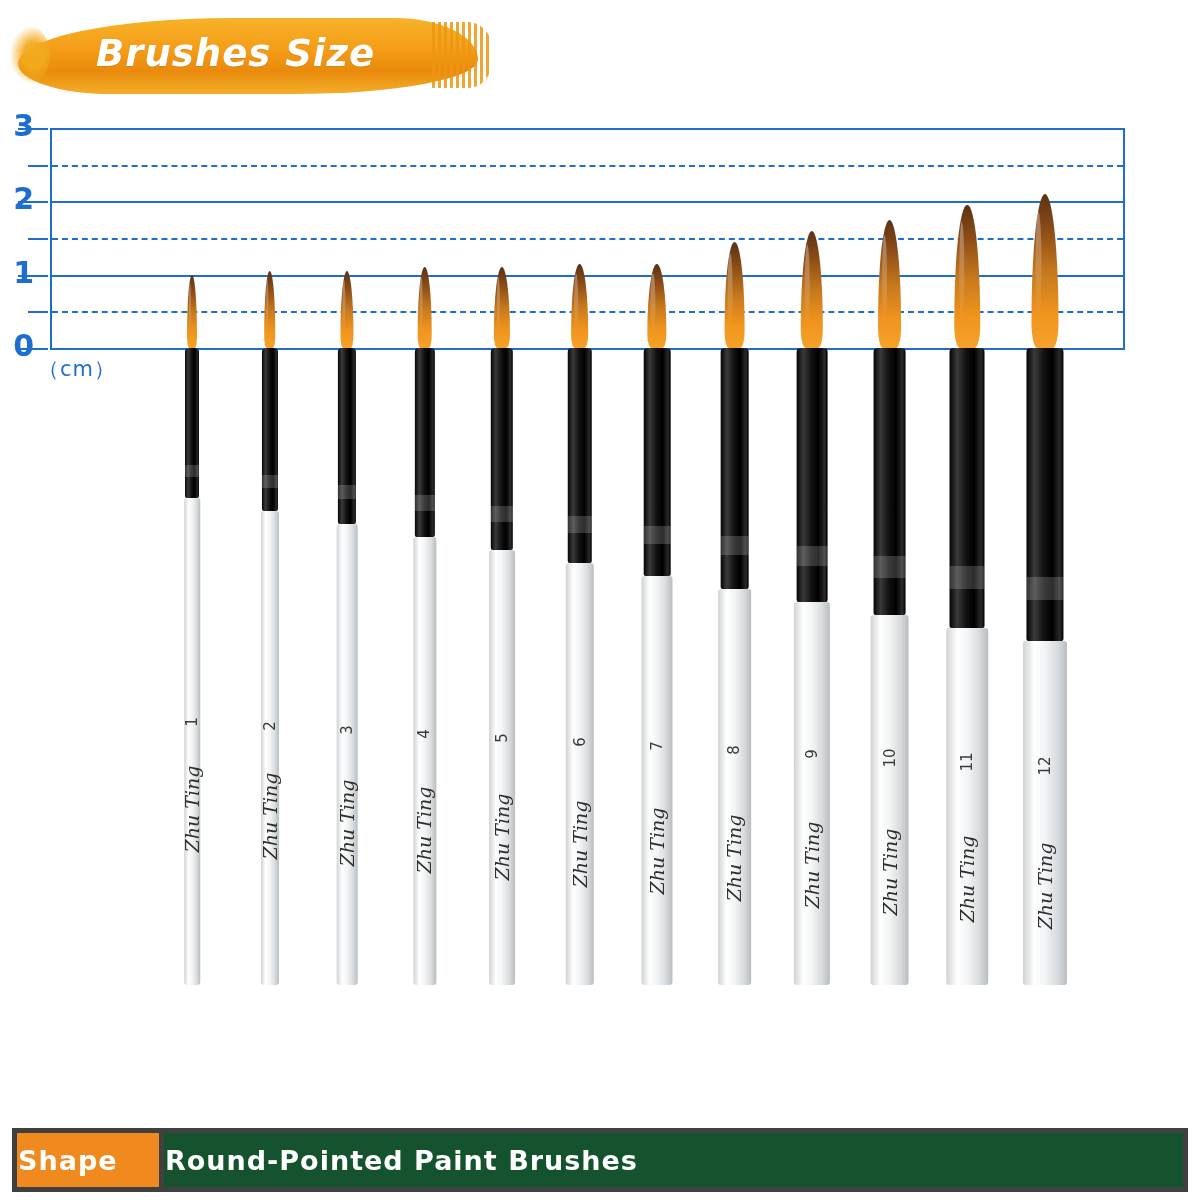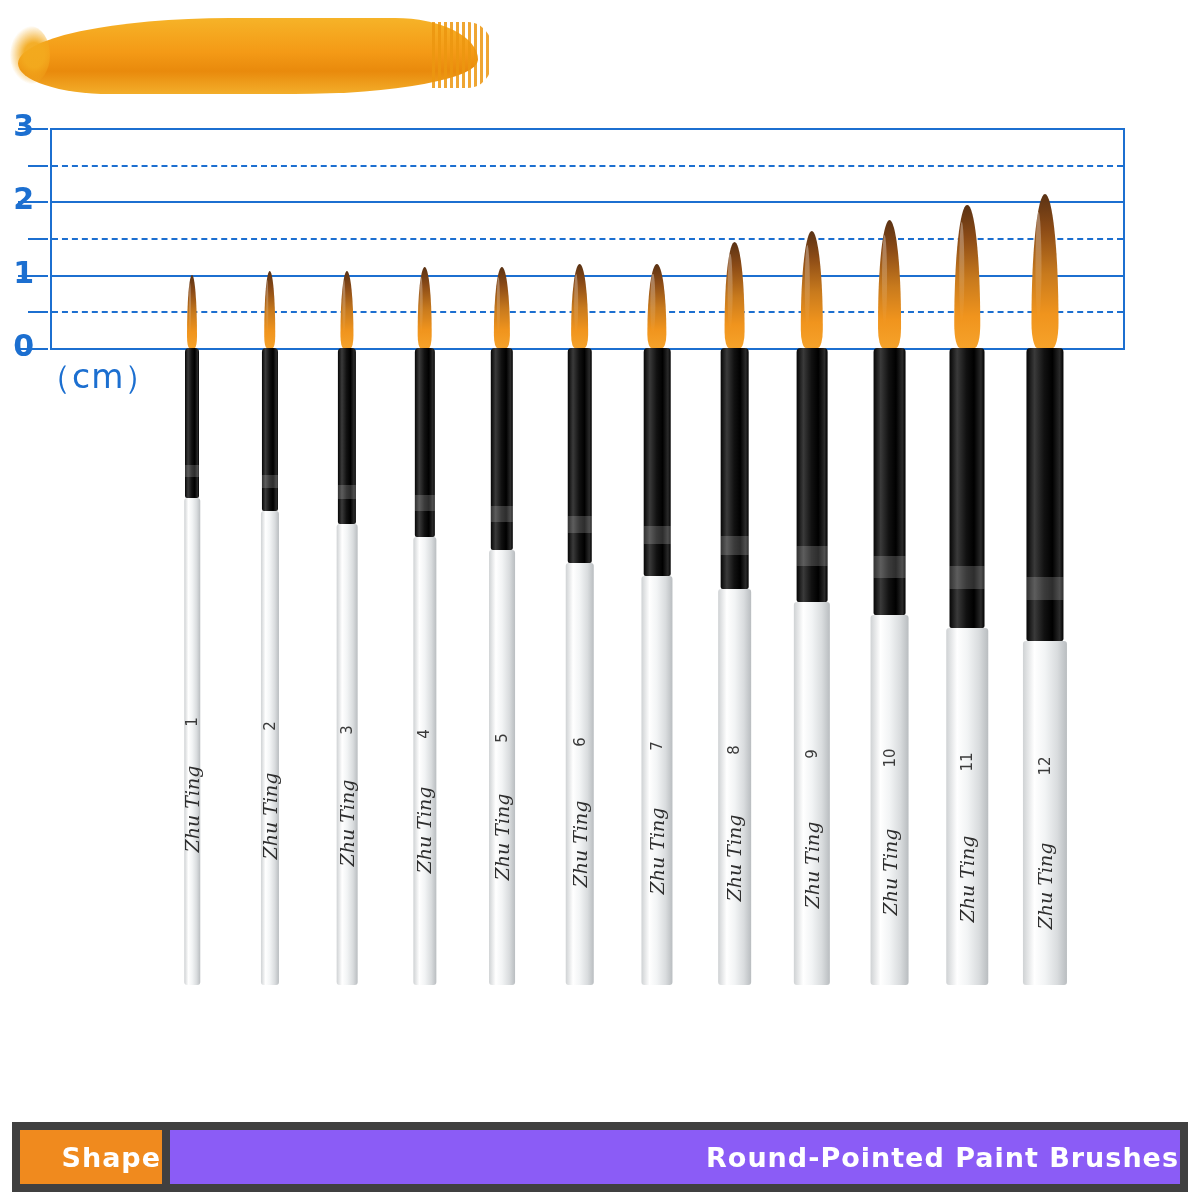--- a/index.html
+++ b/index.html
@@ -105,21 +105,21 @@
     width: 30px;
     height: 0;
     border-top: 2px solid #1c6fd0;
   }
   .tick.short { left: 28px; width: 20px; }
   .cm-label {
     position: absolute;
     left: 38px;
     top: 355px;
     font-family: "DejaVu Sans", sans-serif;
-    font-size: 33px;
+    font-size: 21px;
     color: #1c6fd0;
     letter-spacing: 1px;
   }
 
   
   .brushes {
     position: absolute;
     left: 0;
     top: 0;
     width: 1200px;
@@ -192,52 +192,53 @@
   
   .spec-table {
     position: absolute;
     left: 12px;
     bottom: 8px;
     width: 1176px;
     border-collapse: collapse;
     table-layout: fixed;
   }
   .spec-table td {
-    border: 8px solid #404040;
-    text-align: right;
+    border: 5px solid #404040;
+    text-align: left;
     vertical-align: middle;
     font-family: "DejaVu Sans", sans-serif;
     color: #ffffff;
   }
   .spec-table td.head {
     background: #f08a1e;
     font-size: 27px;
     font-weight: bold;
     width: 140px;
     height: 52px;
     letter-spacing: 1px;
   }
   .spec-table td.body {
-    background: #8b5cf6;
+    background: #14532d;
     font-size: 27px;
     font-weight: bold;
     letter-spacing: 1px;
   }
   .spec-table td.size-cell {
     background: #9a9a9a;
     font-size: 24px;
     font-weight: bold;
     height: 52px;
   }
 </style>
 </head>
 <body>
 
 <div class="banner">
   <div class="banner-stroke"></div>
+  <div class="banner-title">Brushes Size</div>
 </div>
 
 <div class="ruler" id="ruler-box">
     <div class="dash-line" style="top: 34.6667px;"></div>
     <div class="dash-line" style="top: 108px;"></div>
     <div class="dash-line" style="top: 181.333px;"></div>
     <div class="solid-line" style="top: 71.3333px;"></div>
     <div class="solid-line" style="top: 144.667px;"></div>
   </div>
 <div id="ruler-marks">

